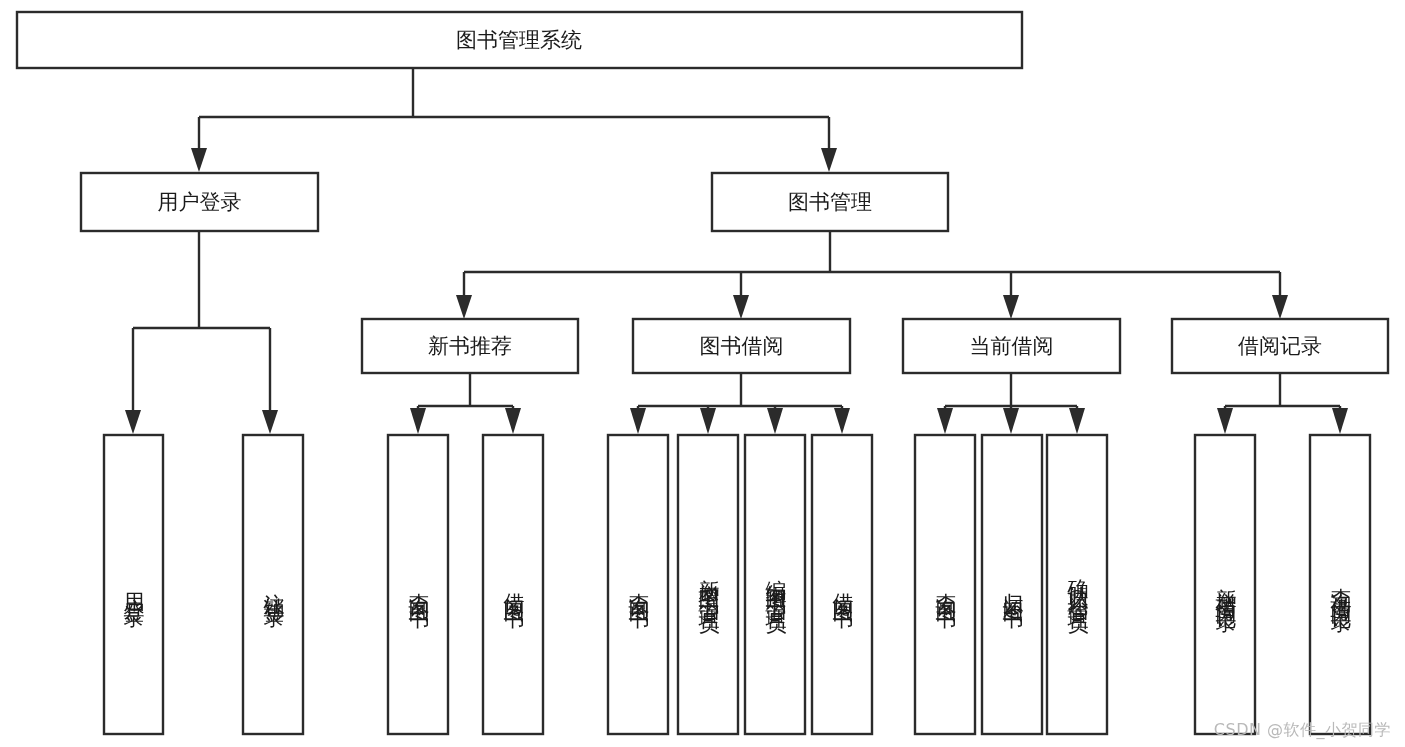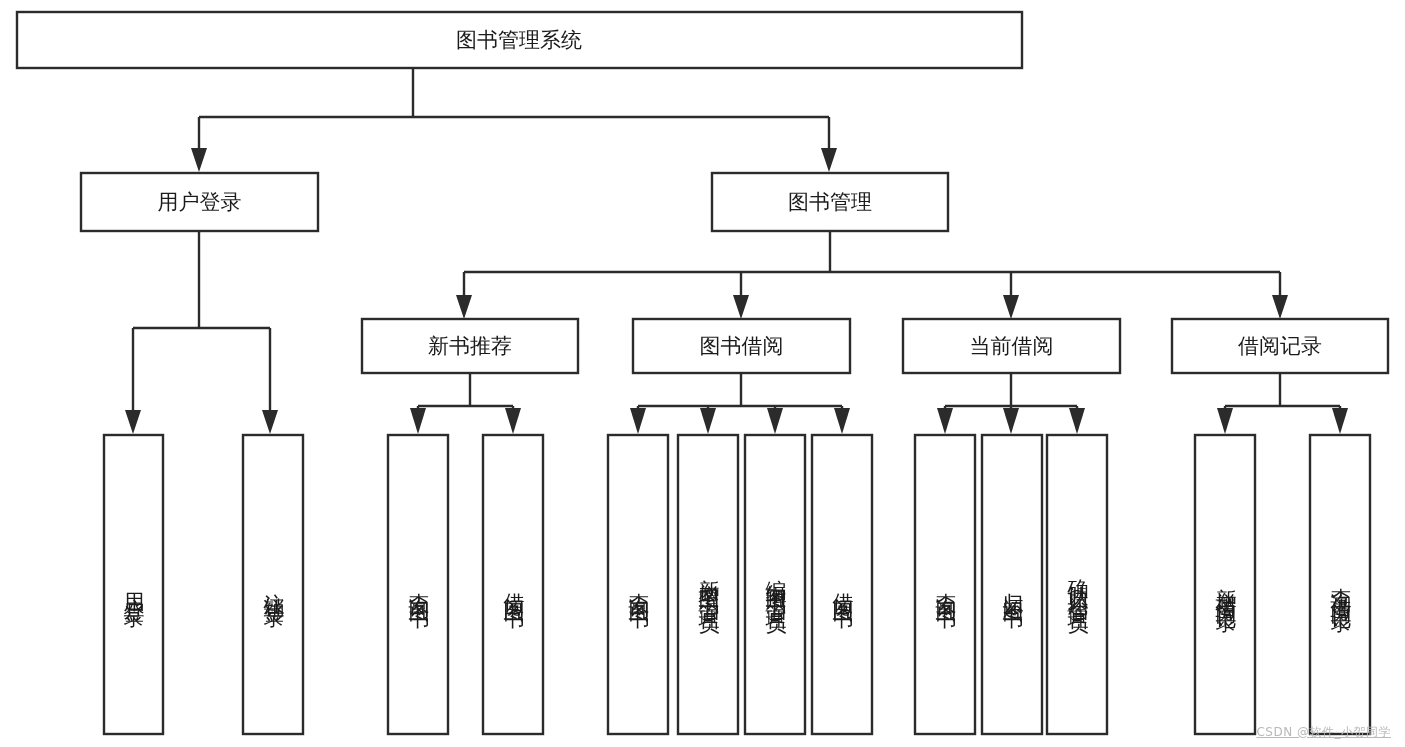--- a/index.html
+++ b/index.html
@@ -53,26 +53,25 @@
     glyph-orientation-vertical: 0;
     letter-spacing: 5px;
     font-size: 21px;
     text-anchor: middle;
   }
   .watermark {
     position: absolute;
     right: 14px;
     bottom: 6px;
     font-family: "DejaVu Sans", "Liberation Sans", sans-serif;
-    font-size: 12px;
+    font-size: 16px;
     color: #b9b9b9;
     letter-spacing: 0.5px;
     white-space: nowrap;
     user-select: none;
-    text-decoration: underline;
   }
 </style>
 </head>
 <body>
 
 <div id="diagram-root">
 
   <svg class="diagram" viewBox="0 0 1405 747" xmlns="http://www.w3.org/2000/svg">
 
     <g>

